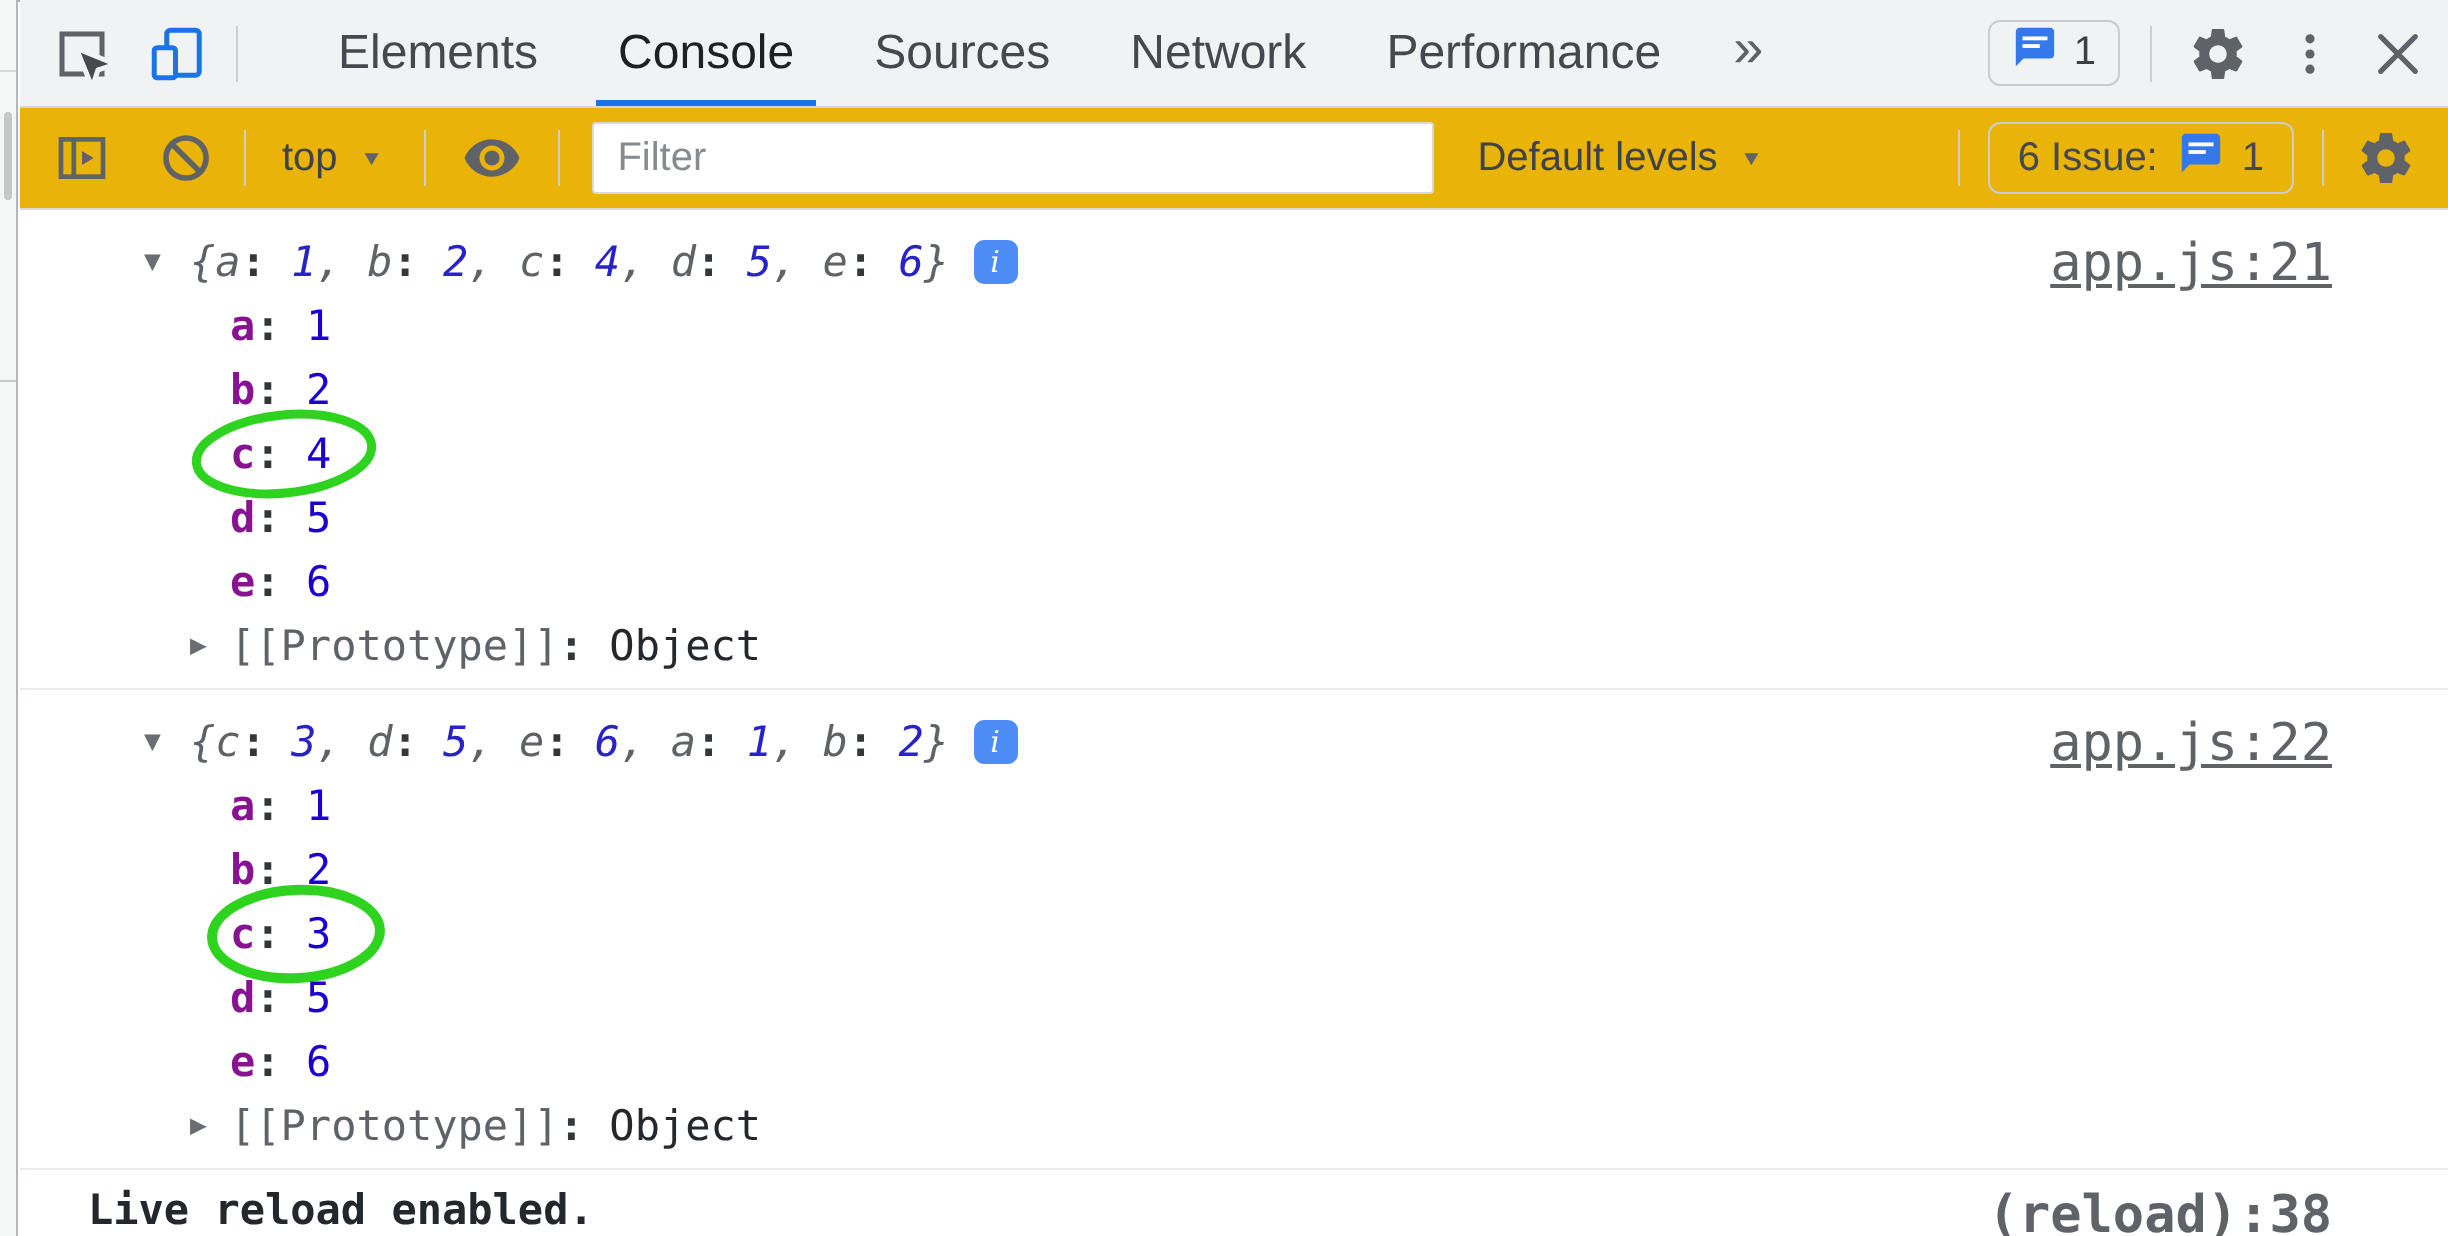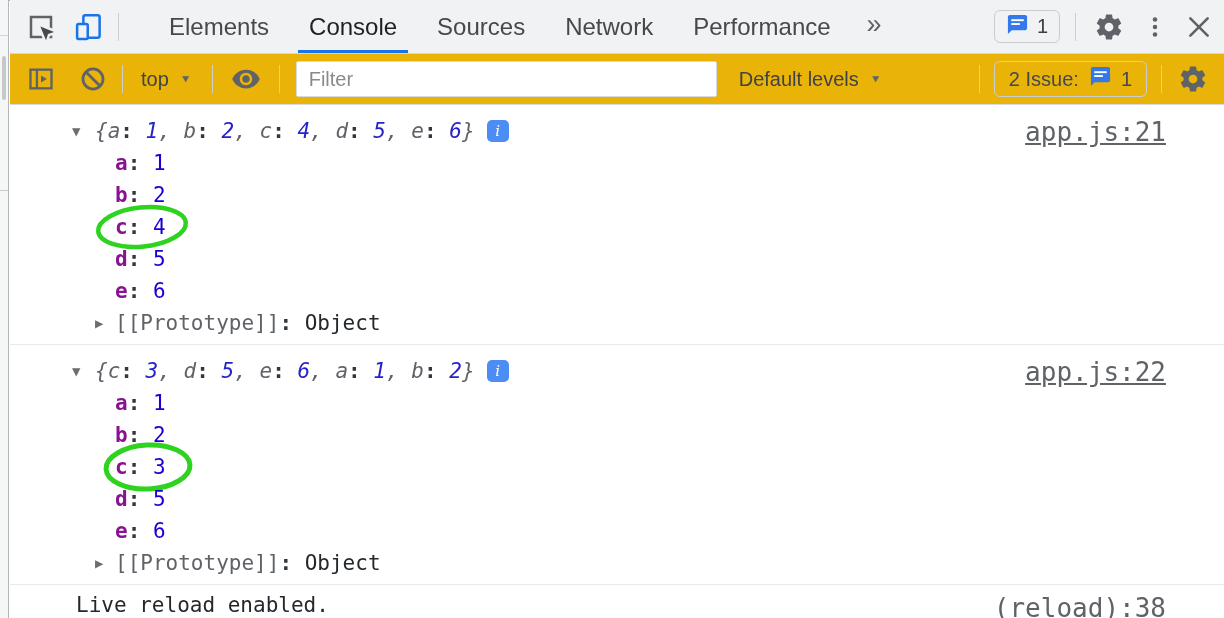--- a/index.html
+++ b/index.html
@@ -41,21 +41,21 @@
   .filter-input{width:421px;height:36px;border:1px solid #d7d9db;background:#fff;font-size:20px;color:#3c4043;
     padding:0 12px;box-sizing:border-box;margin-left:16px;border-radius:2px;outline:none;font-family:"Liberation Sans",sans-serif;flex:none;}
   .filter-input::placeholder{color:#868b90;opacity:1;}
   .dd-levels{margin-left:22px;}
   .issue-btn{display:flex;align-items:center;border:1px solid #c9cdd0;border-radius:6px;height:34px;padding:0 14px;font-size:20px;color:#45494e;flex:none;}
   .issue-btn .bubble{margin:0 9px 0 10px;}
   .ct-gear{margin:0 14px 0 14px;}
   
   .console{flex:1;background:#fff;font-family:"DejaVu Sans Mono",monospace;font-size:21px;color:#202124;overflow:hidden;}
   .msg{position:relative;border-bottom:1px solid #e9eaec;padding:10px 0 5px 50px;}
-  .msg.plain{border-bottom:none;padding:8px 0 0 66px;}
+  .msg.plain{border-bottom:none;padding:8px 0 0 34px;font-weight:bold;}
   .row{height:32px;display:flex;align-items:center;position:relative;}
   .tri{display:inline-block;width:23px;margin-left:12px;font-size:14px;color:#6a6e72;flex:none;}
   .tri.proto-tri{width:20px;margin-left:0;}
   .prop{padding-left:55px;}
   .proto{padding-left:35px;color:#5f6368;}
   .proto .pval{color:#24282c;}
   .pv-obj{font-style:italic;color:#5f6368;white-space:pre;}
   .pv-num{color:#2823c8;}
   .k{color:#881391;font-weight:700;}
   .c{color:#33373c;font-weight:700;font-style:normal;white-space:pre;}
@@ -163,21 +163,21 @@
       </div>
       <div class="vsep"></div>
       <input class="filter-input" placeholder="Filter" style="">
       <div class="dd dd-levels">
         <span>Default levels</span>
         <span class="caret">▼</span>
       </div>
       <div class="spacer"></div>
       <div class="vsep"></div>
       <div class="issue-btn" style="margin-left:14px;">
-        <span>2 Issue:</span>
+        <span>6 Issue:</span>
         <span class="bubble">
           <svg width="23" height="23" viewBox="0 0 24 24">
             <path d="M20 2H4C2.9 2 2 2.9 2 4v18l4-4h14c1.1 0 2-.9 2-2V4c0-1.1-.9-2-2-2z" fill="#3578ec"></path>
             <rect x="5.5" y="6.5" width="13" height="2" fill="#fff"></rect>
             <rect x="5.5" y="10.5" width="9" height="2" fill="#fff"></rect>
           </svg>
         </span>
         <span>1</span>
       </div>
       <div class="vsep" style="margin-left:14px;"></div>

